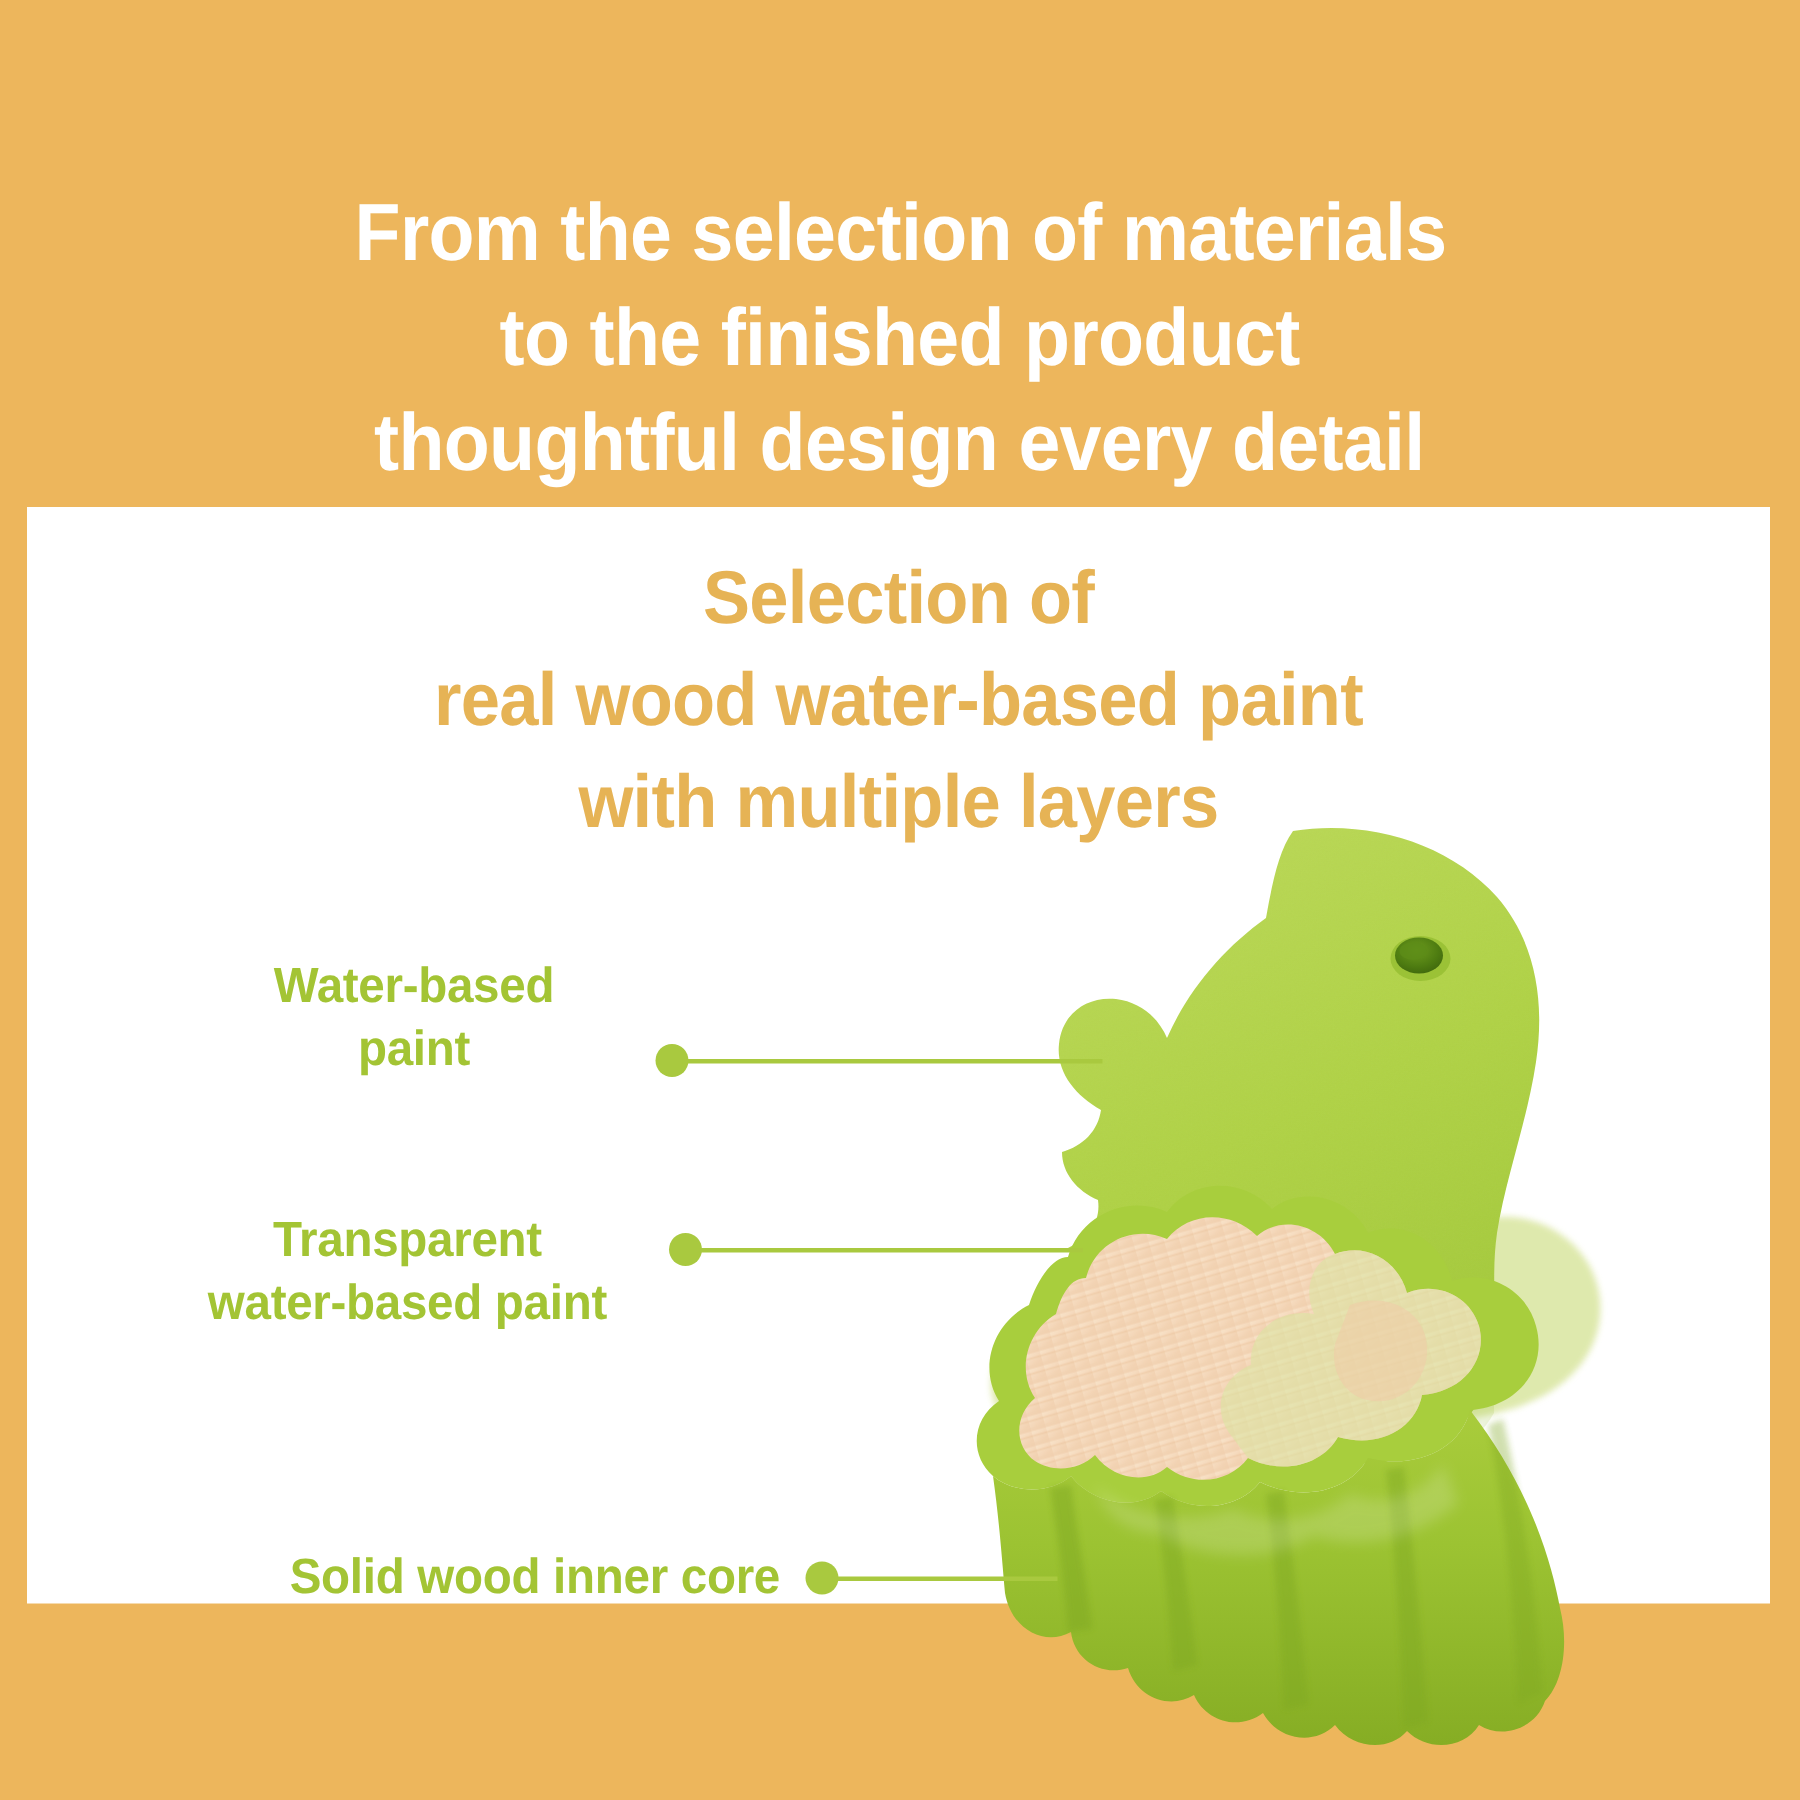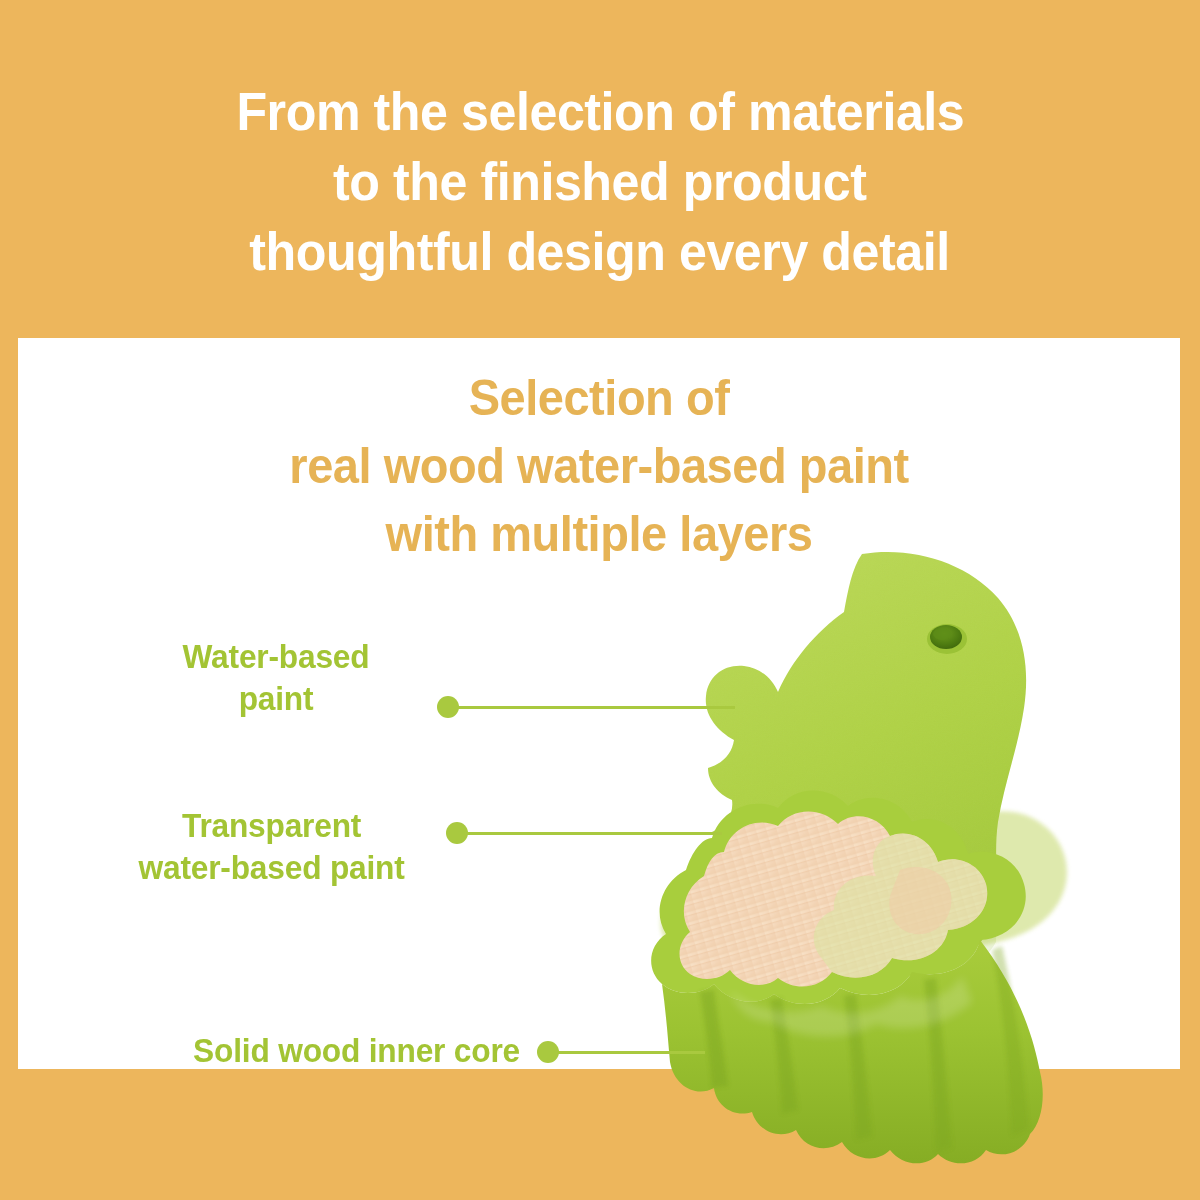--- a/index.html
+++ b/index.html
@@ -22,21 +22,21 @@
   .header {
     position: absolute;
     left: 0;
     top: 0;
     width: 1200px;
     height: 338px;
     display: flex;
     flex-direction: column;
     align-items: center;
     justify-content: flex-start;
-    padding-top: 76px;
+    padding-top: 120px;
     box-sizing: border-box;
   }
   .header-line {
     color: #ffffff;
     font-weight: bold;
     font-size: 54px;
     line-height: 70px;
     letter-spacing: -0.5px;
     white-space: nowrap;
     transform: scaleX(0.93);

